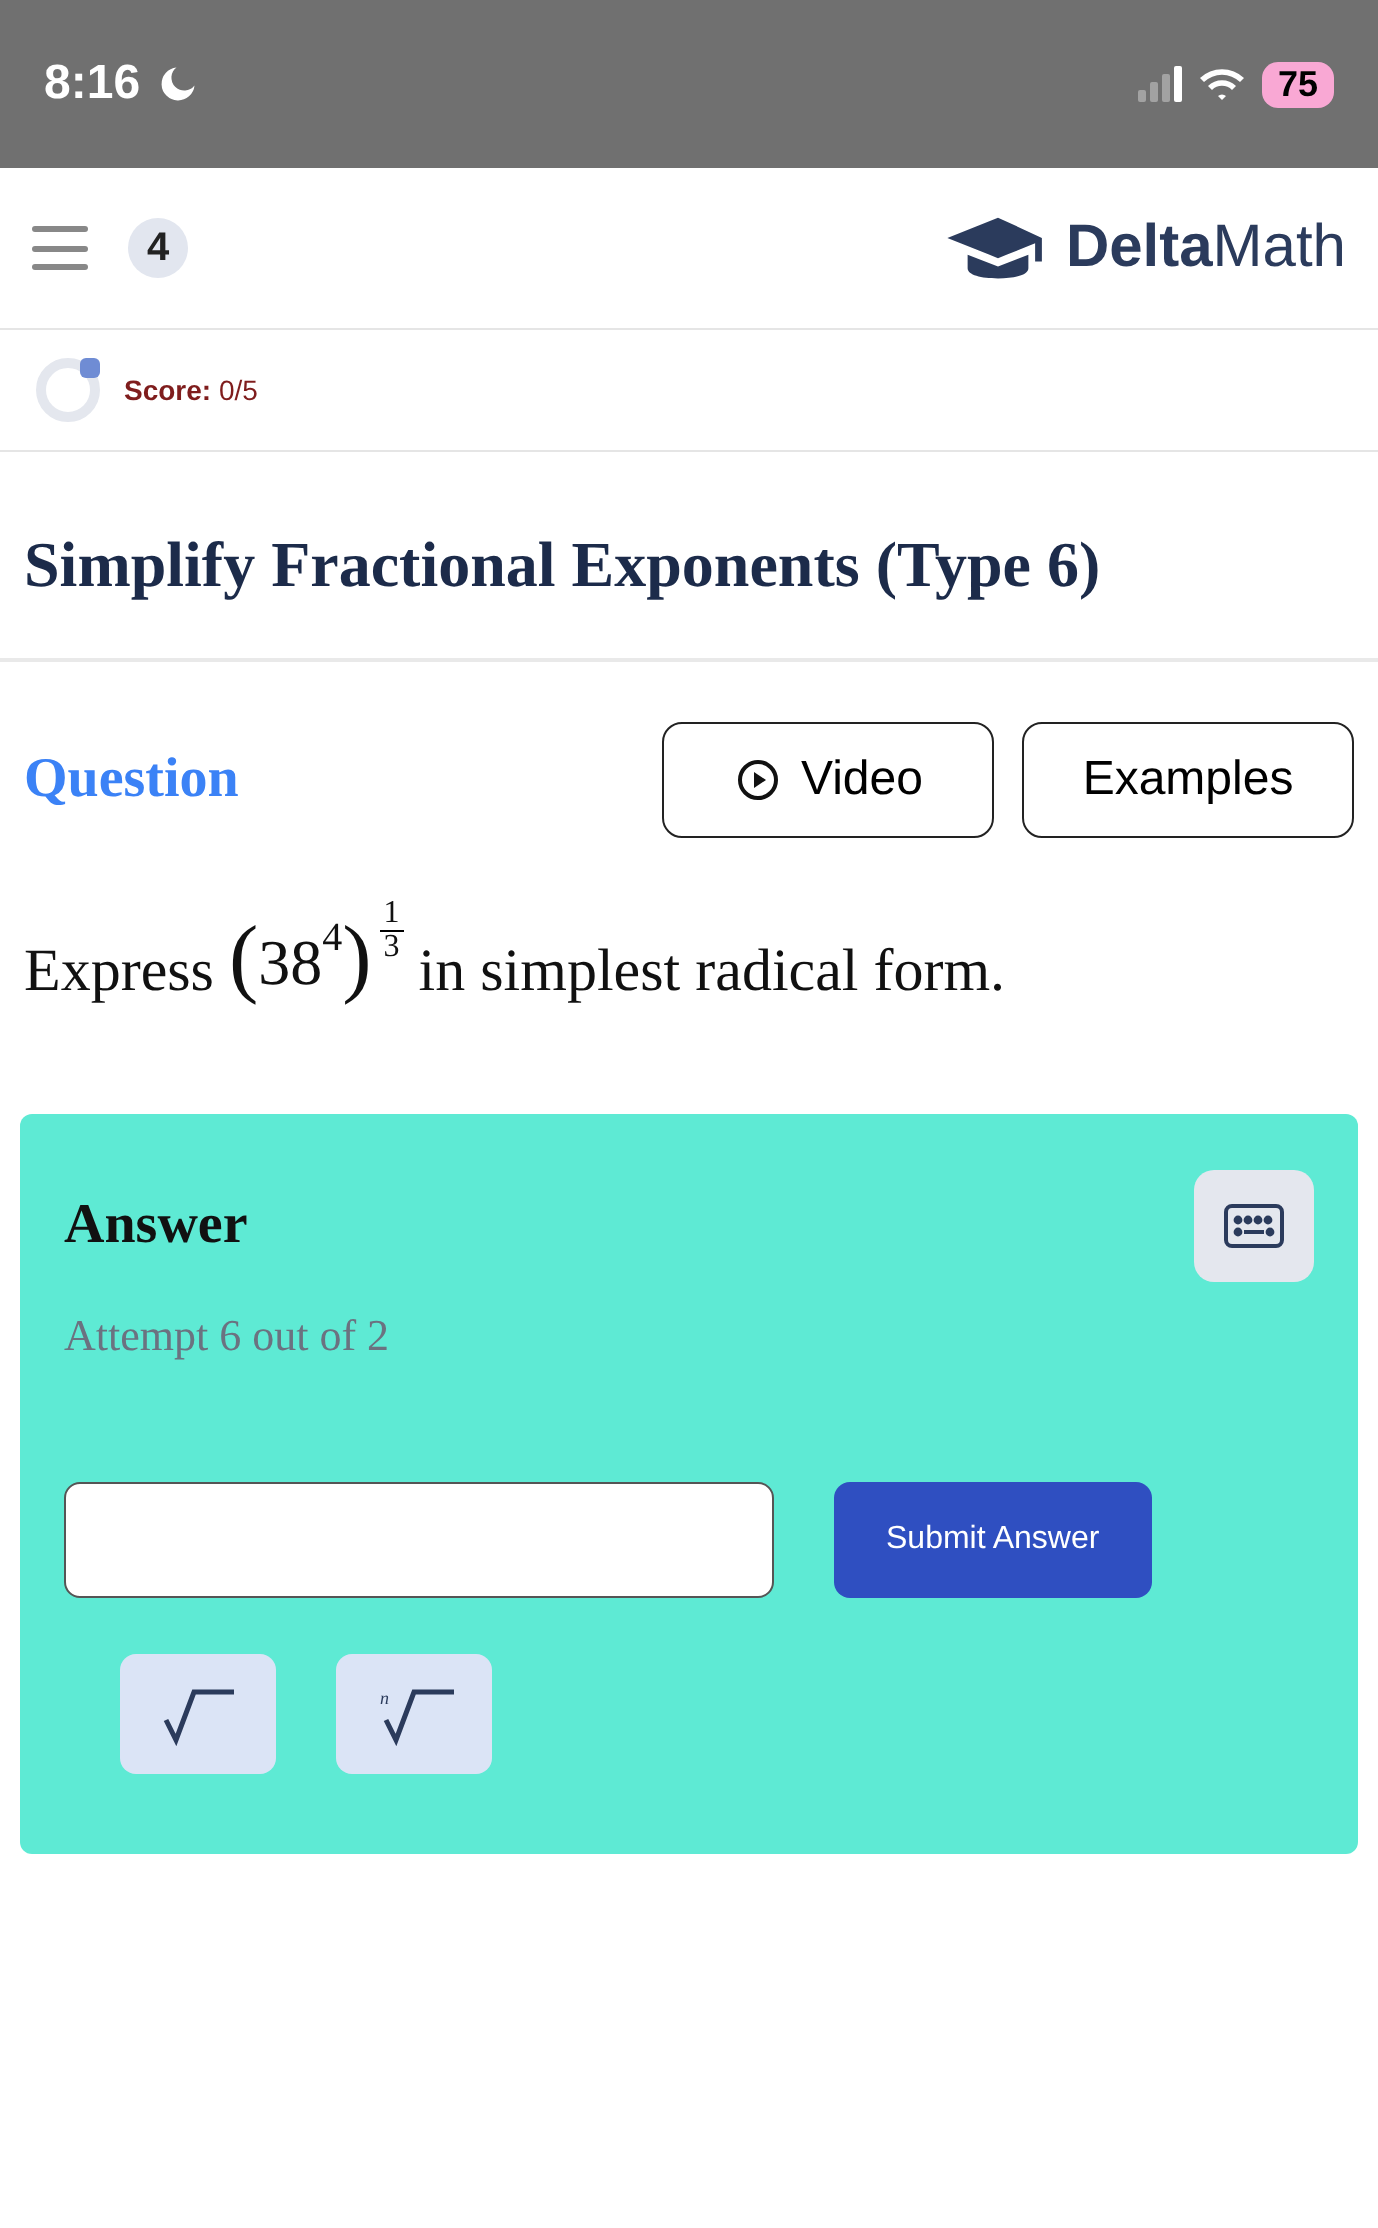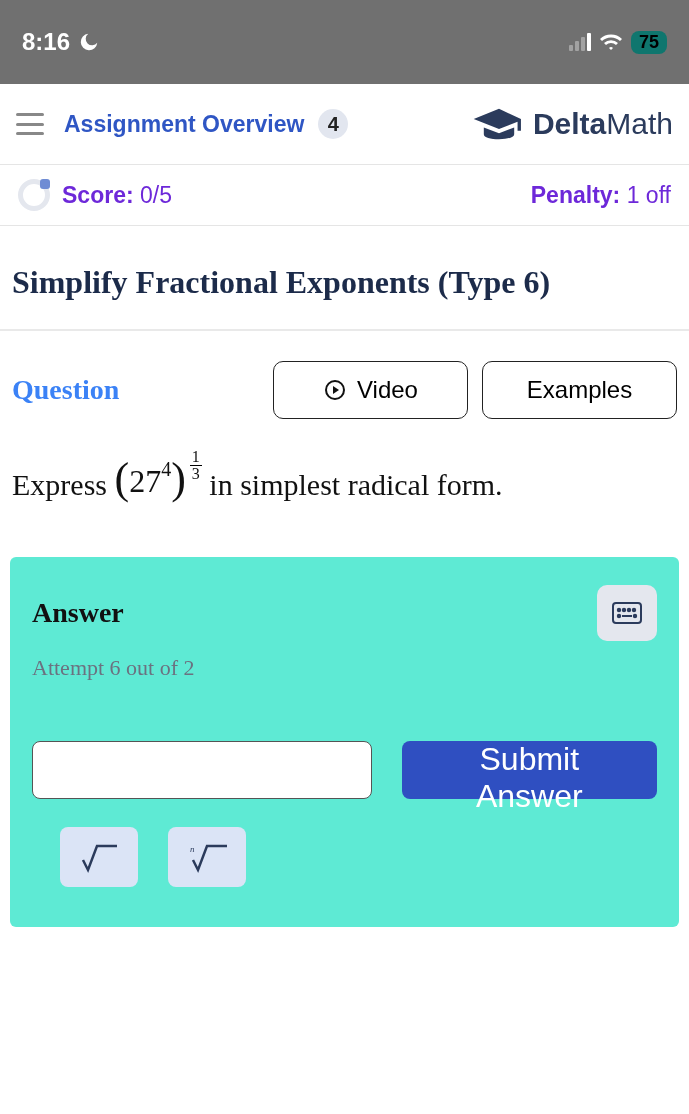--- a/index.html
+++ b/index.html
@@ -24,21 +24,21 @@
   }
   .status-left { display: flex; align-items: center; gap: 8px; }
   .status-right { display: flex; align-items: center; gap: 8px; }
   .signal-bars { display: flex; align-items: flex-end; gap: 2px; }
   .signal-bars span { width: 4px; background: rgba(255,255,255,0.35); border-radius: 1px; }
   .signal-bars span:nth-child(1){height:6px;}
   .signal-bars span:nth-child(2){height:10px;}
   .signal-bars span:nth-child(3){height:14px;}
   .signal-bars span:nth-child(4){height:18px;background:#fff;}
   .battery-pill {
-    background: #0f766e;
+    background: #f9a8d4;
     color: #000;
     border-radius: 8px;
     padding: 1px 8px;
     font-size: 18px;
     font-weight: 700;
   }
 
   .app-header {
     display: flex;
     align-items: center;
@@ -70,23 +70,23 @@
   .logo-wrap { margin-left: auto; display: flex; align-items: center; gap: 7px; }
   .logo-text { font-size: 30px; color: #2b3b5c; font-weight: 400; }
   .logo-text b { font-weight: 800; }
 
   .score-bar {
     display: flex;
     align-items: center;
     justify-content: space-between;
     padding: 14px 18px;
     font-family: -apple-system, Helvetica, Arial, sans-serif;
-    font-size: 23px;
+    font-size: 14px;
     border-bottom: 1px solid #e5e5e5;
-    color: #6d28d9;
+    color: #7f1d1d;
   }
   .score-left { display: flex; align-items: center; gap: 12px; }
   .score-ring {
     width: 32px; height: 32px; border-radius: 50%;
     border: 5px solid #e4e7ee;
     position: relative;
   }
   .score-ring::after {
     content: ""; position: absolute;
     top: -5px; right: -5px; width: 10px; height: 10px;
@@ -119,22 +119,22 @@
     border-radius: 10px;
     background: #fff;
     font-size: 24px;
     padding: 14px 0;
     display: inline-flex;
     align-items: center;
     justify-content: center;
     gap: 10px;
     font-family: -apple-system, Helvetica, Arial, sans-serif;
   }
-  .video-btn { width: 195px; margin-left: auto; }
-  .examples-btn { width: 195px; }
+  .video-btn { width: 166px; margin-left: auto; }
+  .examples-btn { width: 166px; }
 
   .question-body {
     padding: 40px 12px 30px 12px;
     font-size: 30px;
     color: #111;
   }
   .math-expr {
     display: inline-flex;
     align-items: center;
     font-family: 'Latin Modern', Georgia, serif;
@@ -178,21 +178,21 @@
     width: 355px; height: 58px;
     border: 1.5px solid #555;
     border-radius: 8px;
     background: #fff;
     font-size: 22px;
     padding: 0 12px;
   }
   .submit-btn {
     background: #2f4fc1;
     color: #fff;
-    font-size: 32px;
+    font-size: 16px;
     border: none;
     border-radius: 8px;
     height: 58px;
     padding: 0 26px;
     font-family: -apple-system, Helvetica, Arial, sans-serif;
   }
   .tool-row { display: flex; gap: 30px; margin-top: 28px; margin-left: 28px; }
   .tool-btn {
     width: 78px; height: 60px;
     background: #dbe4f6;
@@ -224,37 +224,33 @@
     <span class="battery-pill">75</span>
   </div>
 </div>
 
 <div class="app-header">
   <div class="menu-icon">
       <span></span>
       <span></span>
       <span></span>
     </div>
-  <span class="assignment-link">Assignment Overview</span>
   <span class="assignment-badge">4</span>
   <div class="logo-wrap">
     <svg width="54" height="36" viewBox="0 0 64 40" fill="#2b3b5c">
         <path d="M32 2 2 14l30 12 22-8.8V28h4V14L32 2zM14 24v8c0 4 8 6 18 6s18-2 18-6v-8l-18 7-18-7z"></path>
       </svg>
     <span class="logo-text"><b>Delta</b><span>Math</span></span>
   </div>
 </div>
 
 <div class="score-bar">
   <div class="score-left">
     <div class="score-ring"></div>
     <span><b>Score:</b> <span>0/5</span></span>
-  </div>
-  <div class="score-right">
-    <span><b>Penalty:</b> <span>1 off</span></span>
   </div>
 </div>
 
 <div class="topic-title">Simplify Fractional Exponents (Type 6)</div>
 
 <div class="question-row">
   <span class="question-label">Question</span>
   <button class="pill-btn video-btn">
     <svg width="24" height="24" viewBox="0 0 24 24" fill="none" stroke="#111" stroke-width="2">
         <circle cx="12" cy="12" r="9"></circle>
@@ -264,21 +260,21 @@
   </button>
   <button class="pill-btn examples-btn">
     <span>Examples</span>
   </button>
 </div>
 
 <div class="question-body">
   <span>Express </span>
   <span class="math-expr">
     <span class="paren">(</span>
-      <span class="base27">27</span>
+      <span class="base27">38</span>
       <sup class="sup-inner">4</sup>
       <span class="paren">)</span>
     <span class="frac">
         <span class="num">1</span>
         <span class="den">3</span>
       </span>
   </span>
   <span> in simplest radical form.</span>
 </div>
 

